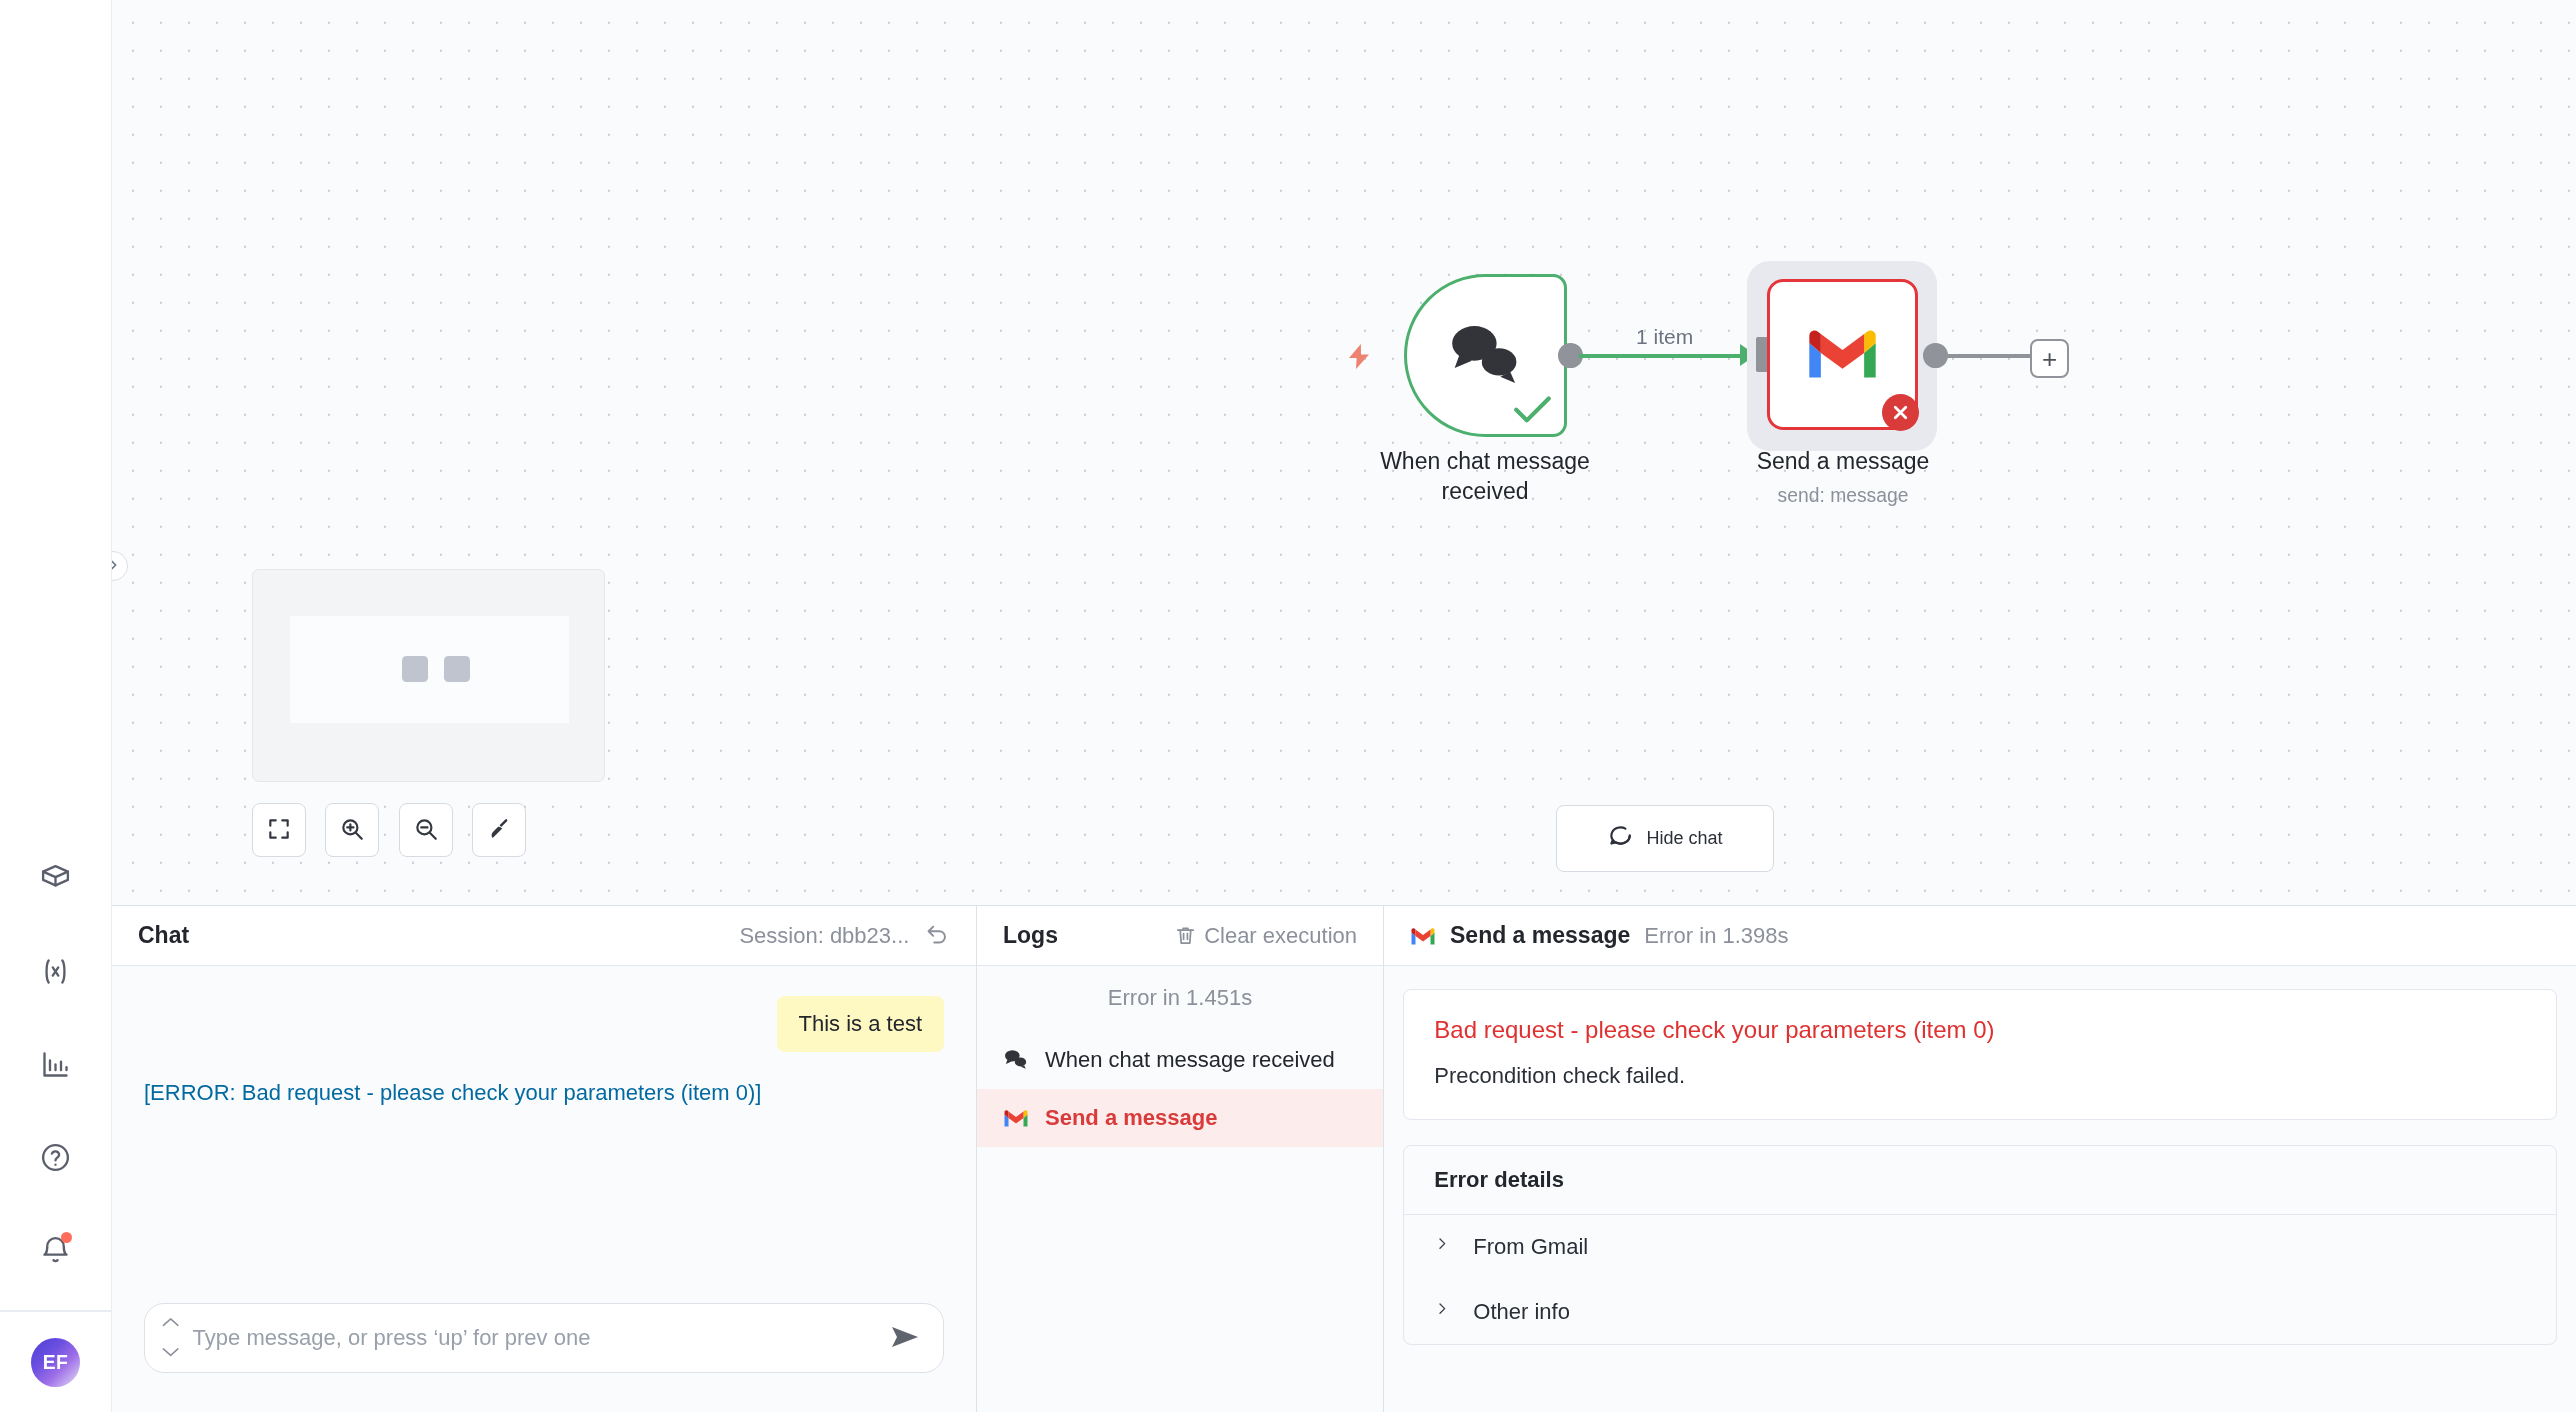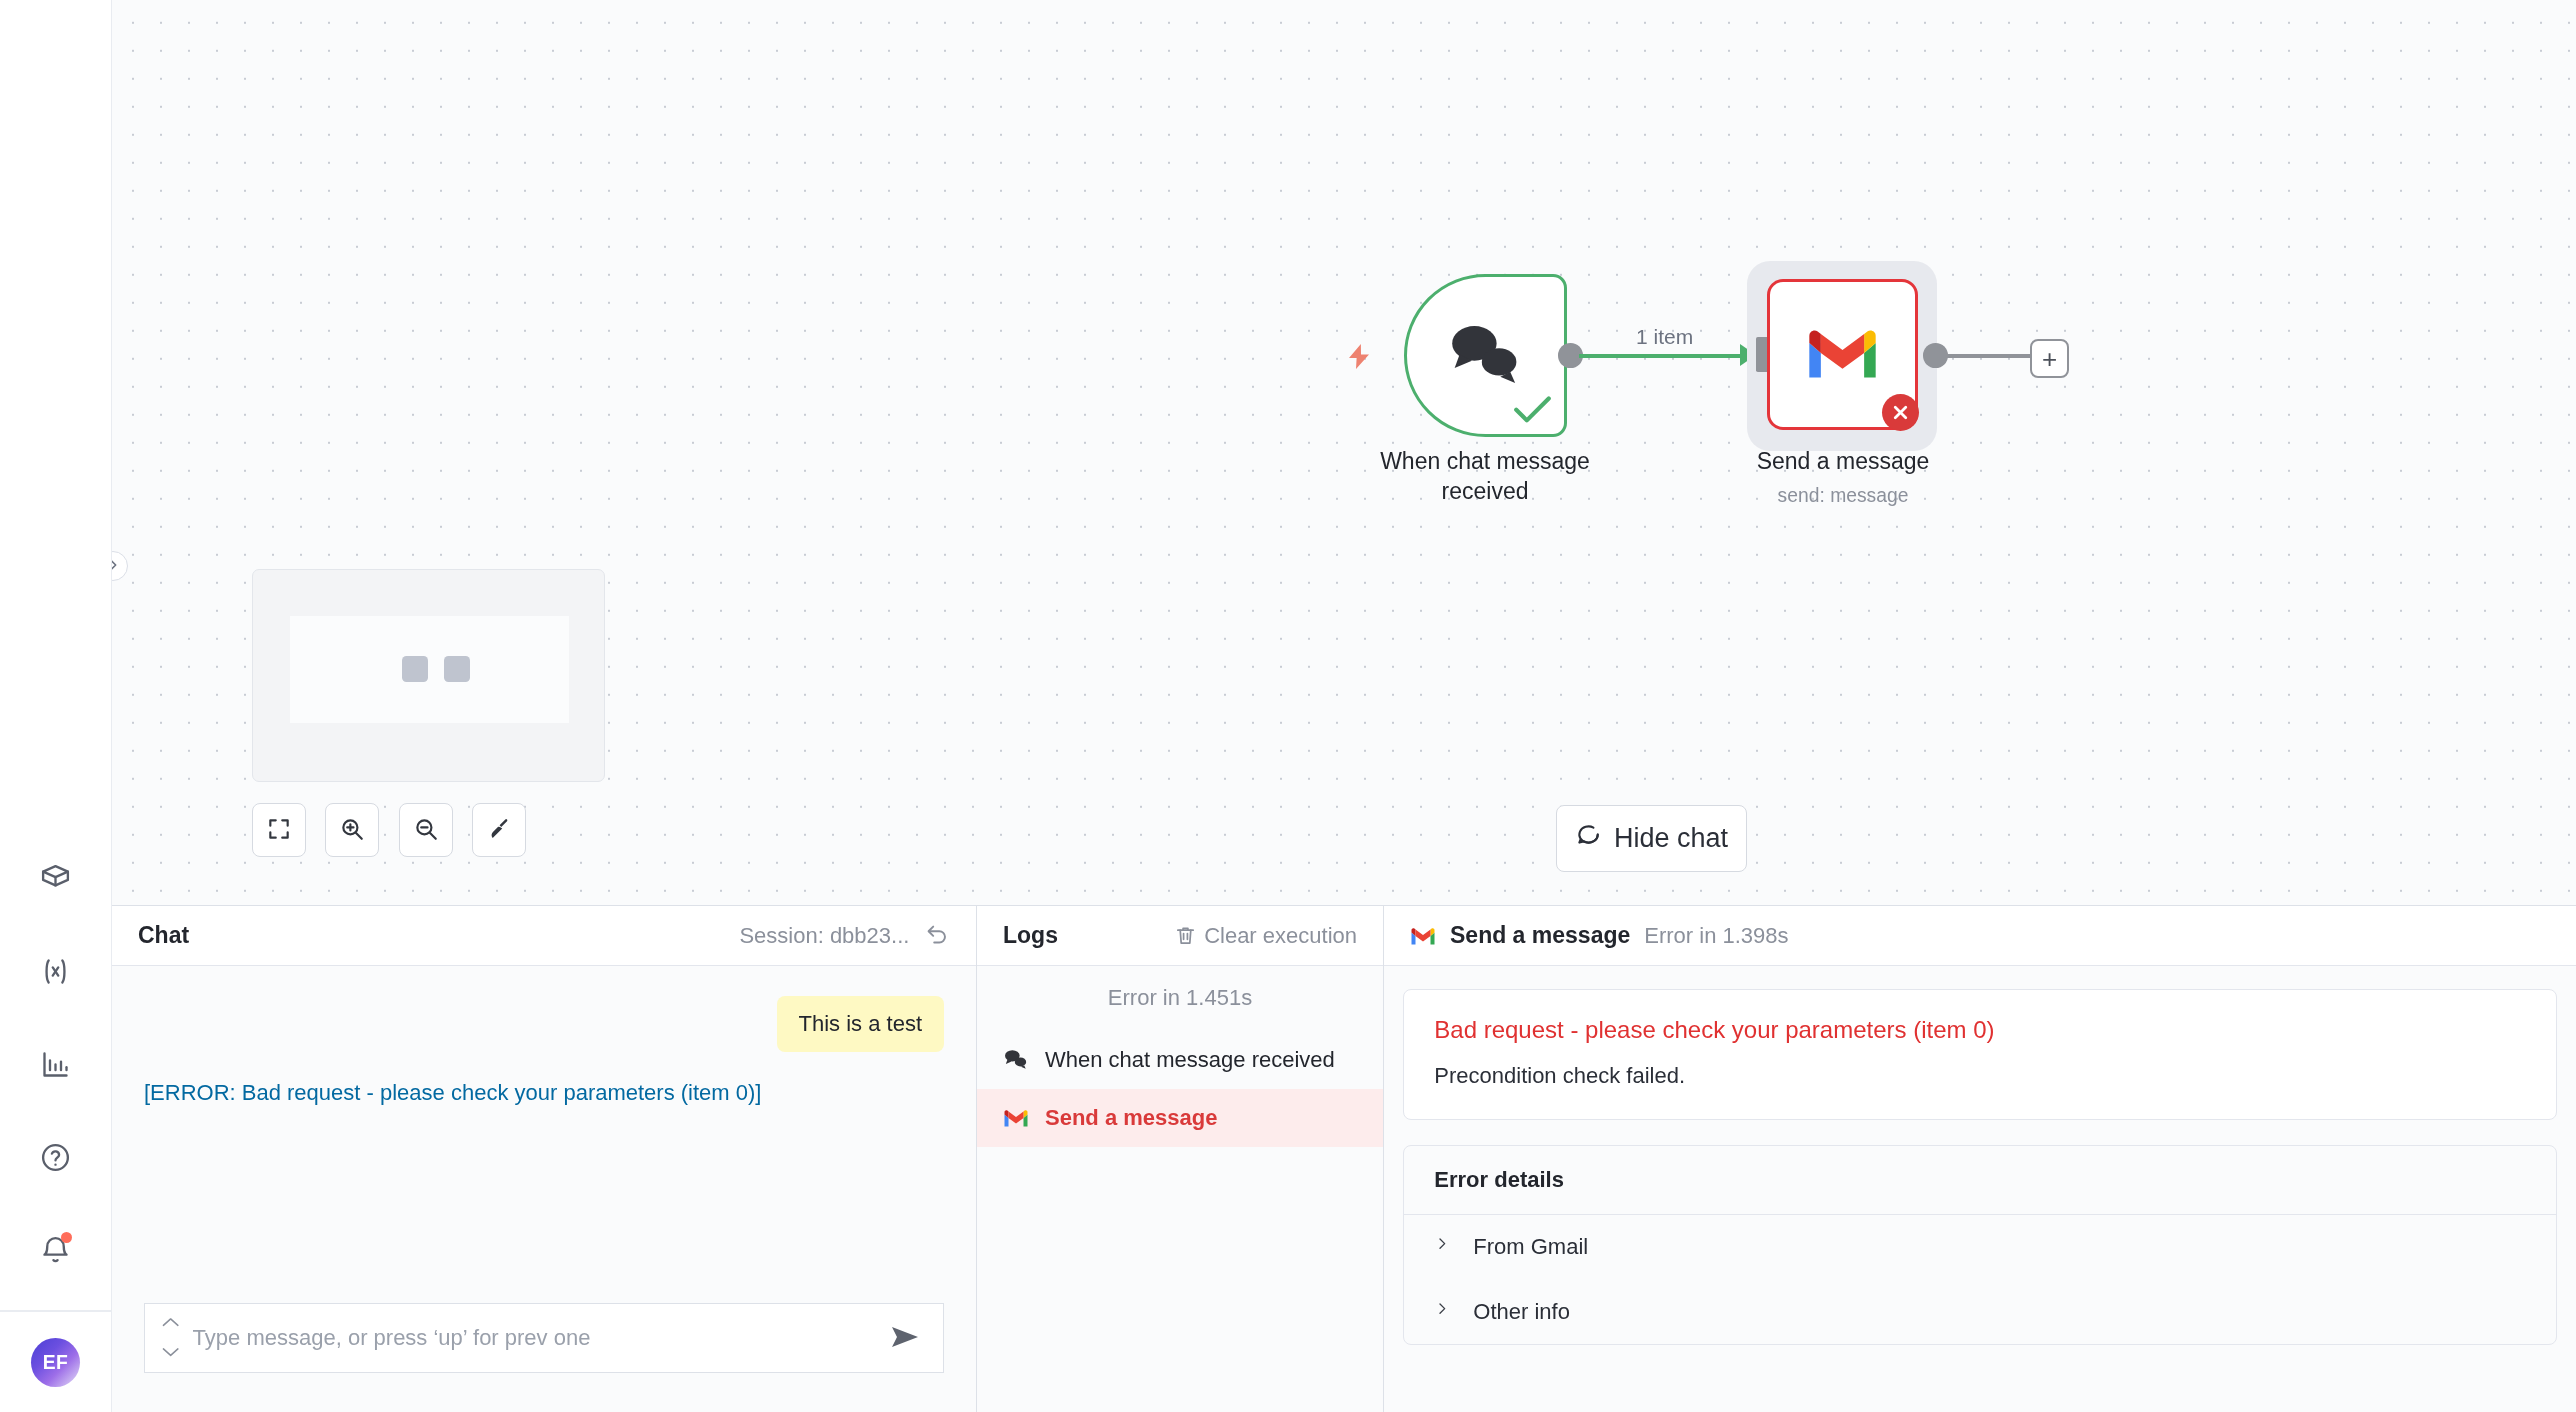--- a/index.html
+++ b/index.html
@@ -124,24 +124,24 @@
   }
   .mini-node { position: absolute; width: 26px; height: 26px; border-radius: 4.4px; background: #bfc4cf; }
   .ctl-row { position: absolute; left: 140px; top: 803px; display: flex; gap: 19.3px; }
   .ctl-btn {
     width: 54px; height: 54px; background: #fff; border: 1.3px solid #d6dae1;
     border-radius: 8px; display:flex; align-items:center; justify-content:center;
     color: #33373f; cursor: pointer;
   }
 
   .hide-chat {
-    position: absolute; left: 1444px; top: 805px; width: 191px; height: 67px;
+    position: absolute; left: 1444px; top: 805px; width: 218px; height: 67px;
     background: #fff; border: 1.3px solid #d6dae1; border-radius: 8px;
     display: flex; align-items: center; justify-content: center; gap: 13px;
-    font-size: 27px; color: #2b2f38; cursor: pointer;
+    font-size: 18px; color: #2b2f38; cursor: pointer;
   }
 
   
   .bottom {
     position: absolute; left: 112px; top: 905px; right: 0; bottom: 0;
     display: flex; background: #fafbfc; border-top: 1.8px solid #dde1e8;
   }
   .panel { display: flex; flex-direction: column; height: 100%; background: #fafbfc; }
   .panel-head {
     height: 60px; background: #fff; display: flex; align-items: center;
@@ -157,21 +157,21 @@
   .chat-body { flex: 1 1 auto; padding: 30px 32px 0 32px; overflow: hidden; }
   .chat-row-user { display: flex; justify-content: flex-end; }
   .bubble-user {
     background: #fef9c3; color: #23262d; font-size: 22px;
     padding: 15px 22px; border-radius: 8px; max-width: 70%;
   }
   .chat-row-bot { display: flex; justify-content: flex-start; margin-top: 28px; }
   .bubble-bot { color: #0369a1; font-size: 22px; max-width: 92%; }
   .chat-input-wrap { flex: 0 0 auto; padding: 0 32px 40px 32px; }
   .chat-input {
-    height: 70px; background: #fff; border: 1.3px solid #dde1e8; border-radius: 0;
+    height: 70px; background: #fff; border: 1.3px solid #dde1e8; border-radius: 20px;
     display: flex; align-items: center; padding: 0 23px 0 16px; gap: 12.3px;
   }
   .chev-col { display: flex; flex-direction: column; justify-content: space-between;
     height: 46px; color: #8b909b; cursor: pointer; }
   .chat-text {
     flex: 1 1 auto; border: none; outline: none; font-size: 22px;
     color: #23262d; background: transparent; font-family: inherit;
   }
   .chat-text::placeholder { color: #9aa0ab; }
   .send-btn { color: #5e636e; cursor: pointer; display:flex; }

